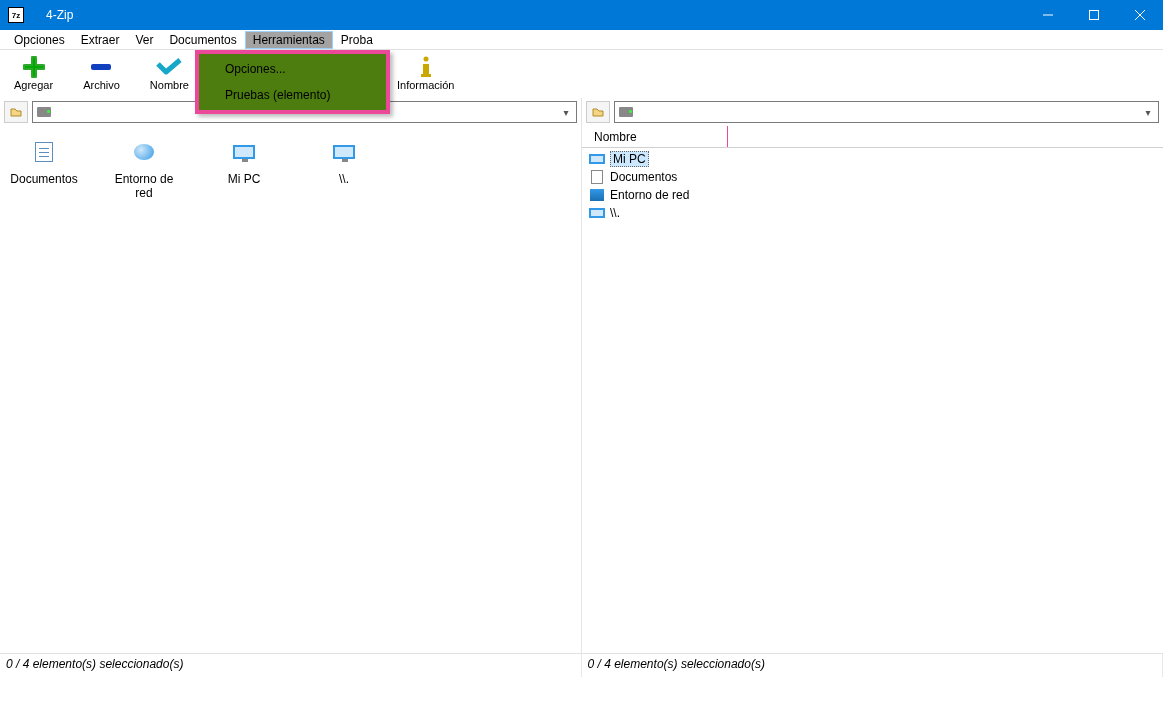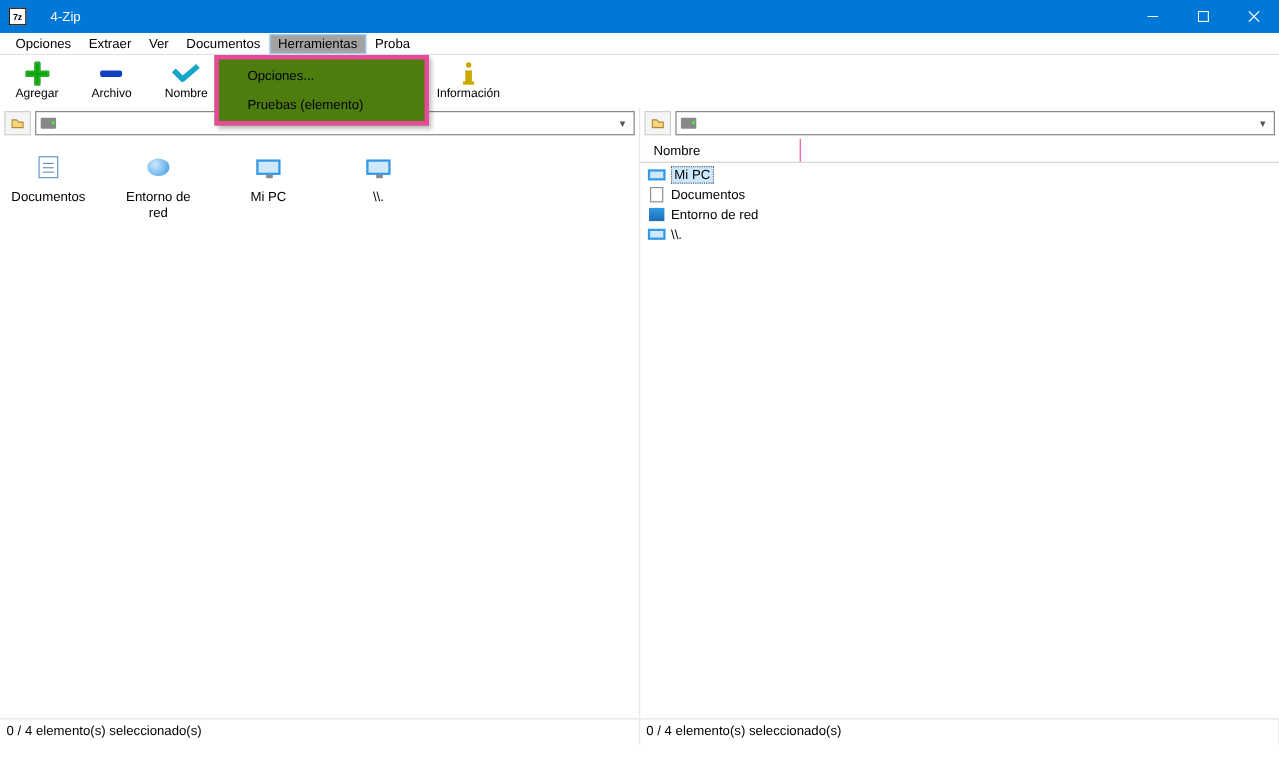--- a/index.html
+++ b/index.html
@@ -40,21 +40,21 @@
 
 .listview { flex: 1; overflow: auto; font-size: 12px; }
 .lv-header { height: 22px; border-bottom: 1px solid #d0d0d0; display: flex; align-items: center; padding-left: 6px; background: #fff; }
 .lv-header .col { border-right: 1px solid #ec4899; padding: 2px 6px; height: 100%; display: flex; align-items: center;}
 .lv-rows { padding: 2px 0; }
 .lv-row { display: flex; align-items: center; gap: 4px; padding: 1px 6px; cursor: pointer; }
 .lv-row.selected .nm { background: #cce8ff; border: 1px dotted #666; padding: 0 2px; }
 .lv-row .ic { width: 18px; height: 16px; display: flex; align-items: center; justify-content: center; }
 
 .statusbar { height: 24px; display: flex; font-size: 12px; border-top: 1px solid #e1e1e1; }
-.statusbar .cell { flex: 1; padding: 3px 6px; border-right: 1px solid #e8e8e8; }
+.statusbar .cell { flex: 1; padding: 3px 6px; border-right: 1px solid #e8e8e8; font-style: italic; }
 
 
 .ic-doc { width: 18px; height: 20px; border: 1px solid #5b8fbf; background: #fff; position: relative; }
 .ic-doc::before,.ic-doc::after{content:"";position:absolute;left:3px;right:3px;height:1px;background:#5b8fbf;}
 .ic-doc::before{top:5px;} .ic-doc::after{top:9px; box-shadow: 0 4px 0 #5b8fbf;}
 .ic-monitor { width: 22px; height: 14px; border: 2px solid #3399e6; background:#cfe8fb; position: relative;}
 .ic-monitor::after{content:"";position:absolute;left:7px;bottom:-5px;width:6px;height:3px;background:#888;}
 .ic-monitor-sm { width: 16px; height: 10px; border: 2px solid #3399e6; background:#cfe8fb; }
 .ic-globe { width: 20px; height: 16px; border-radius: 50%; background: radial-gradient(circle at 35% 35%, #cfe8fb, #3399e6);}
 .ic-doc-sm { width:12px; height:14px; border:1px solid #888; background:#fff;}

